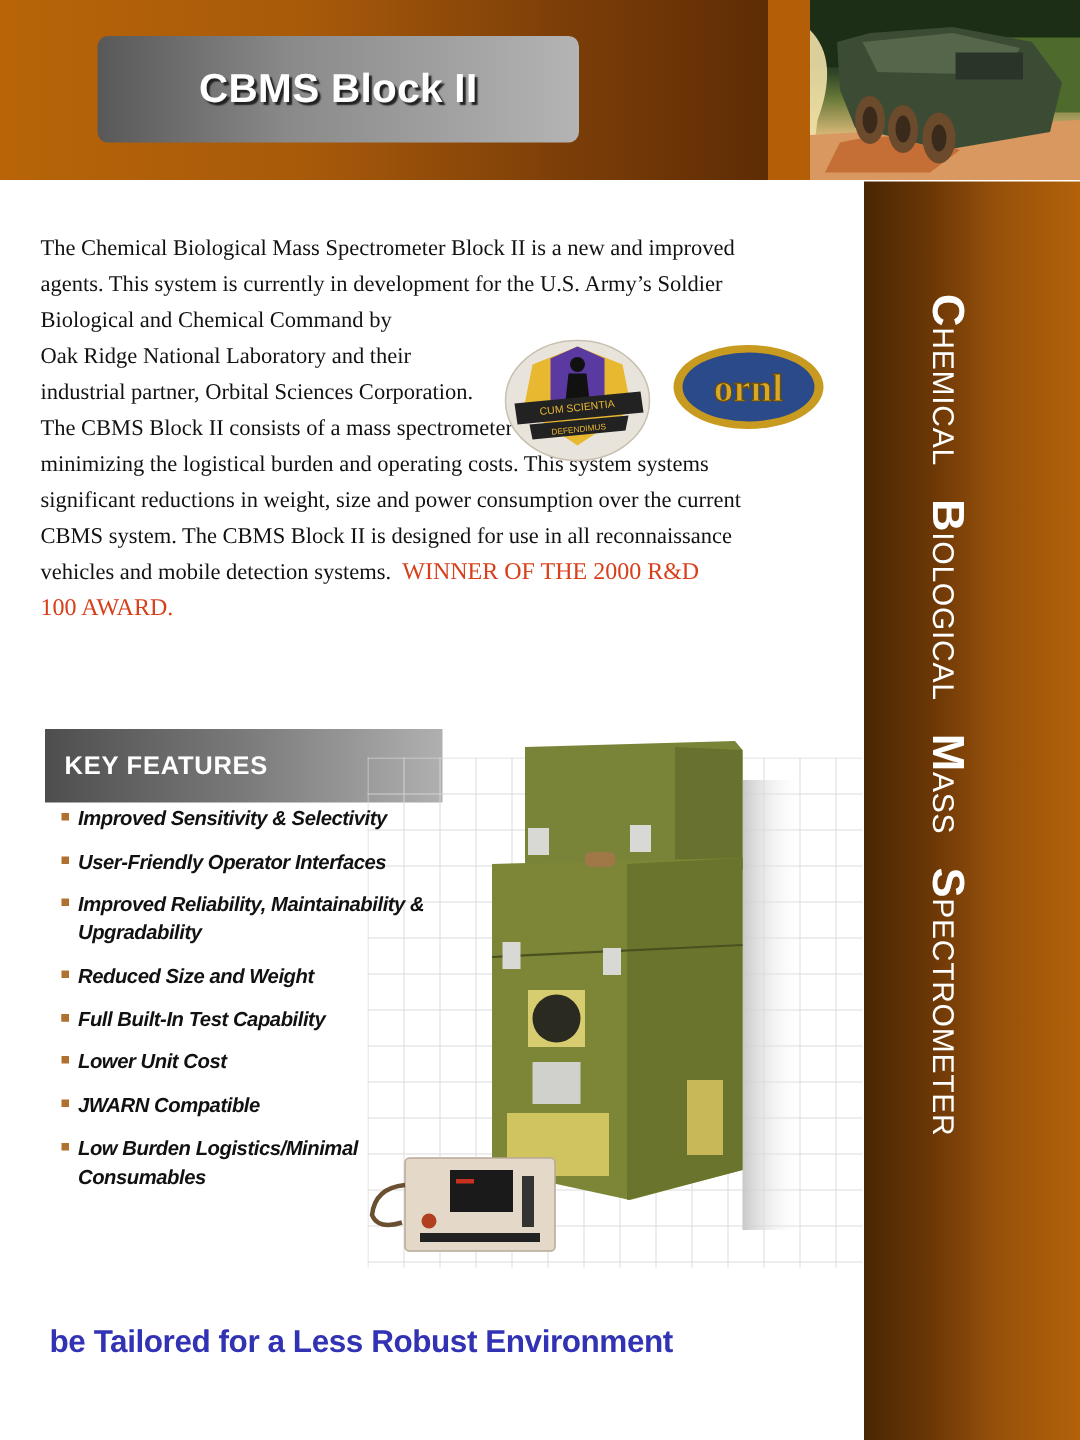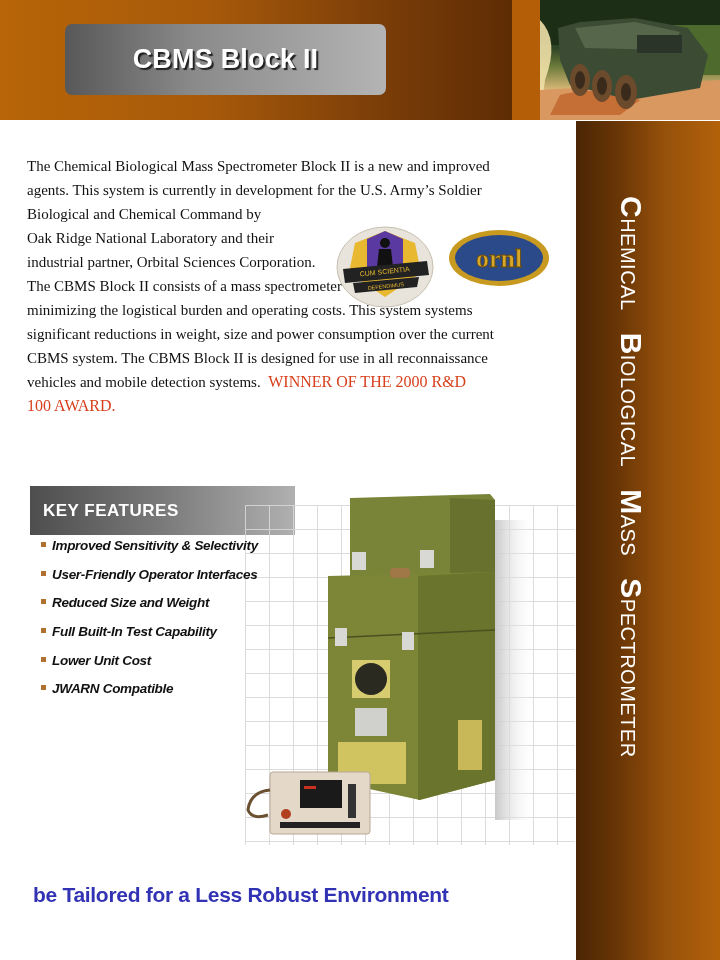--- a/index.html
+++ b/index.html
@@ -139,22 +139,24 @@
     <circle cx="46" cy="334" r="5" fill="#b04020"></circle>
     <rect x="40" y="342" width="80" height="6" fill="#222"></rect>
     <rect x="108" y="304" width="8" height="34" fill="#333"></rect>
     <path d="M30 310 Q10 312 8 330 Q12 340 28 335" fill="none" stroke="#6a5030" stroke-width="3"></path>
   </svg>
 </div>
 
 <ul class="features">
   <li><span class="bullet"></span><span>Improved Sensitivity &amp; Selectivity</span></li>
   <li><span class="bullet"></span><span>User-Friendly Operator Interfaces</span></li>
+  <li><span class="bullet"></span><span>Improved Reliability, Maintainability &amp; Upgradability</span></li>
   <li><span class="bullet"></span><span>Reduced Size and Weight</span></li>
   <li><span class="bullet"></span></li>
   <li><span class="bullet"></span><span>Full Built-In Test Capability</span></li>
   <li><span class="bullet"></span><span>Lower Unit Cost</span></li>
   <li><span class="bullet"></span><span>JWARN Compatible</span></li>
+  <li><span class="bullet"></span><span>Low Burden Logistics/Minimal Consumables</span></li>
 </ul>
 
 <div class="tagline">
   <div>be Tailored for a Less Robust Environment</div>
 </div>
 
 </body></html>

